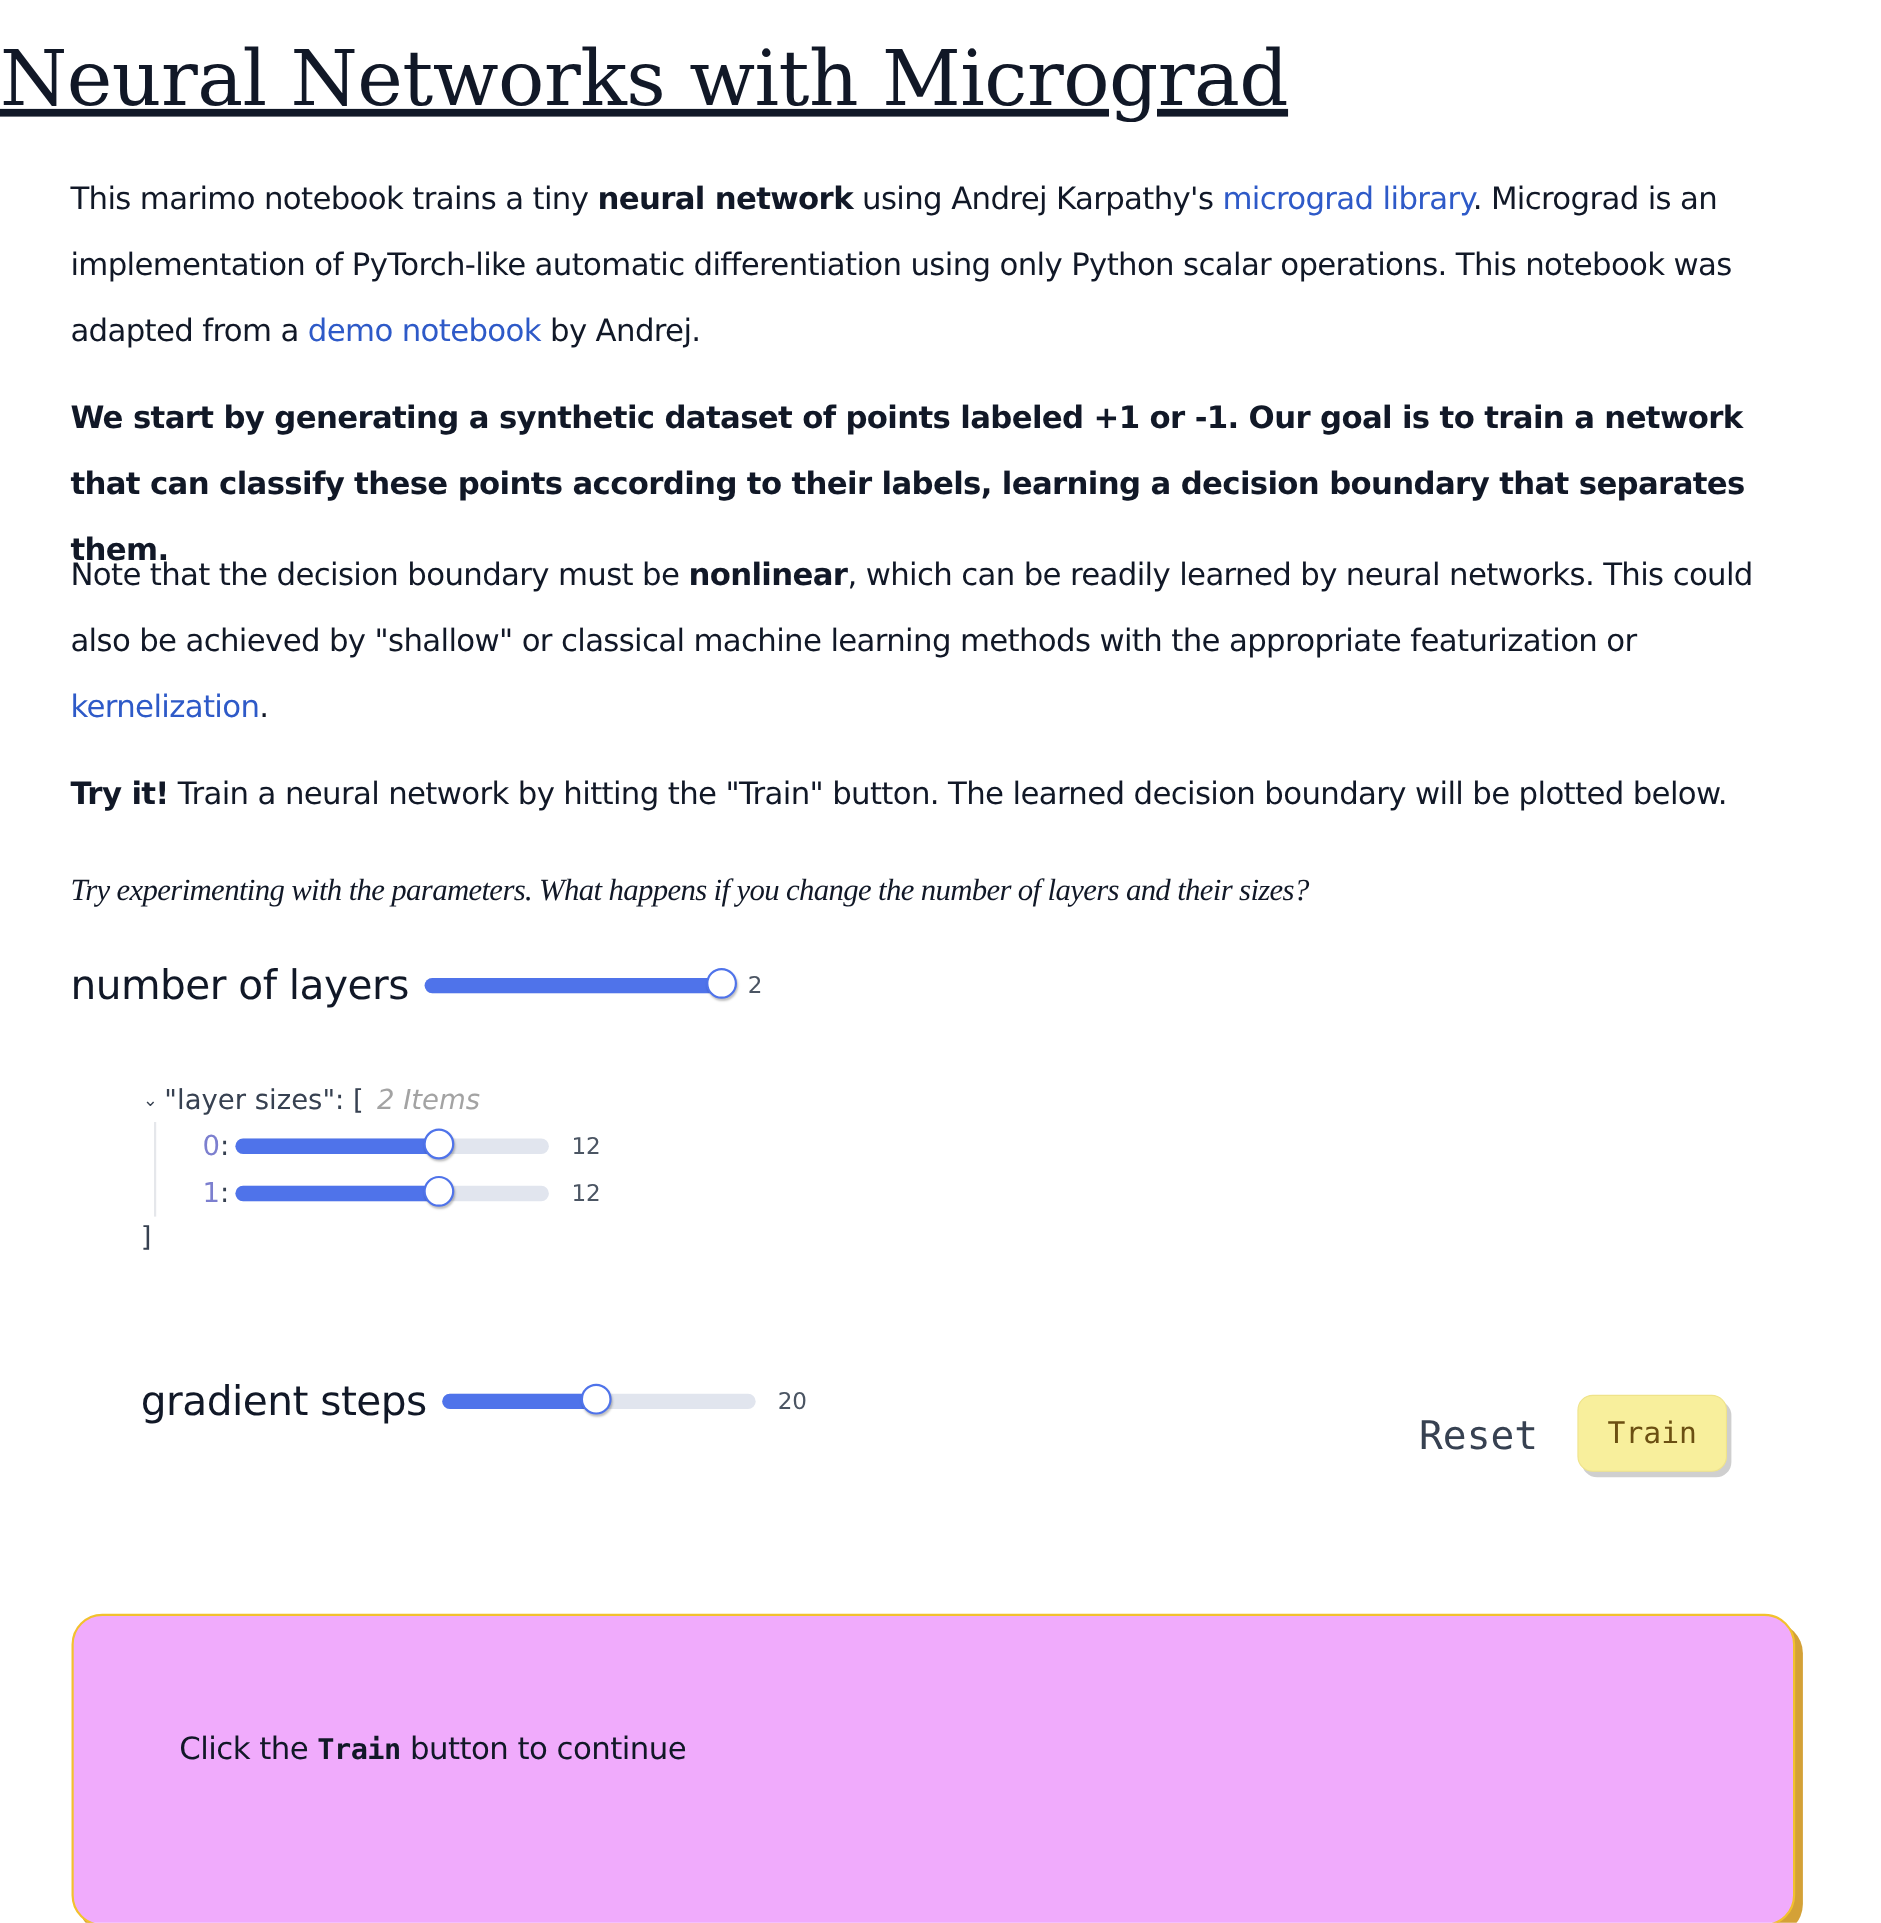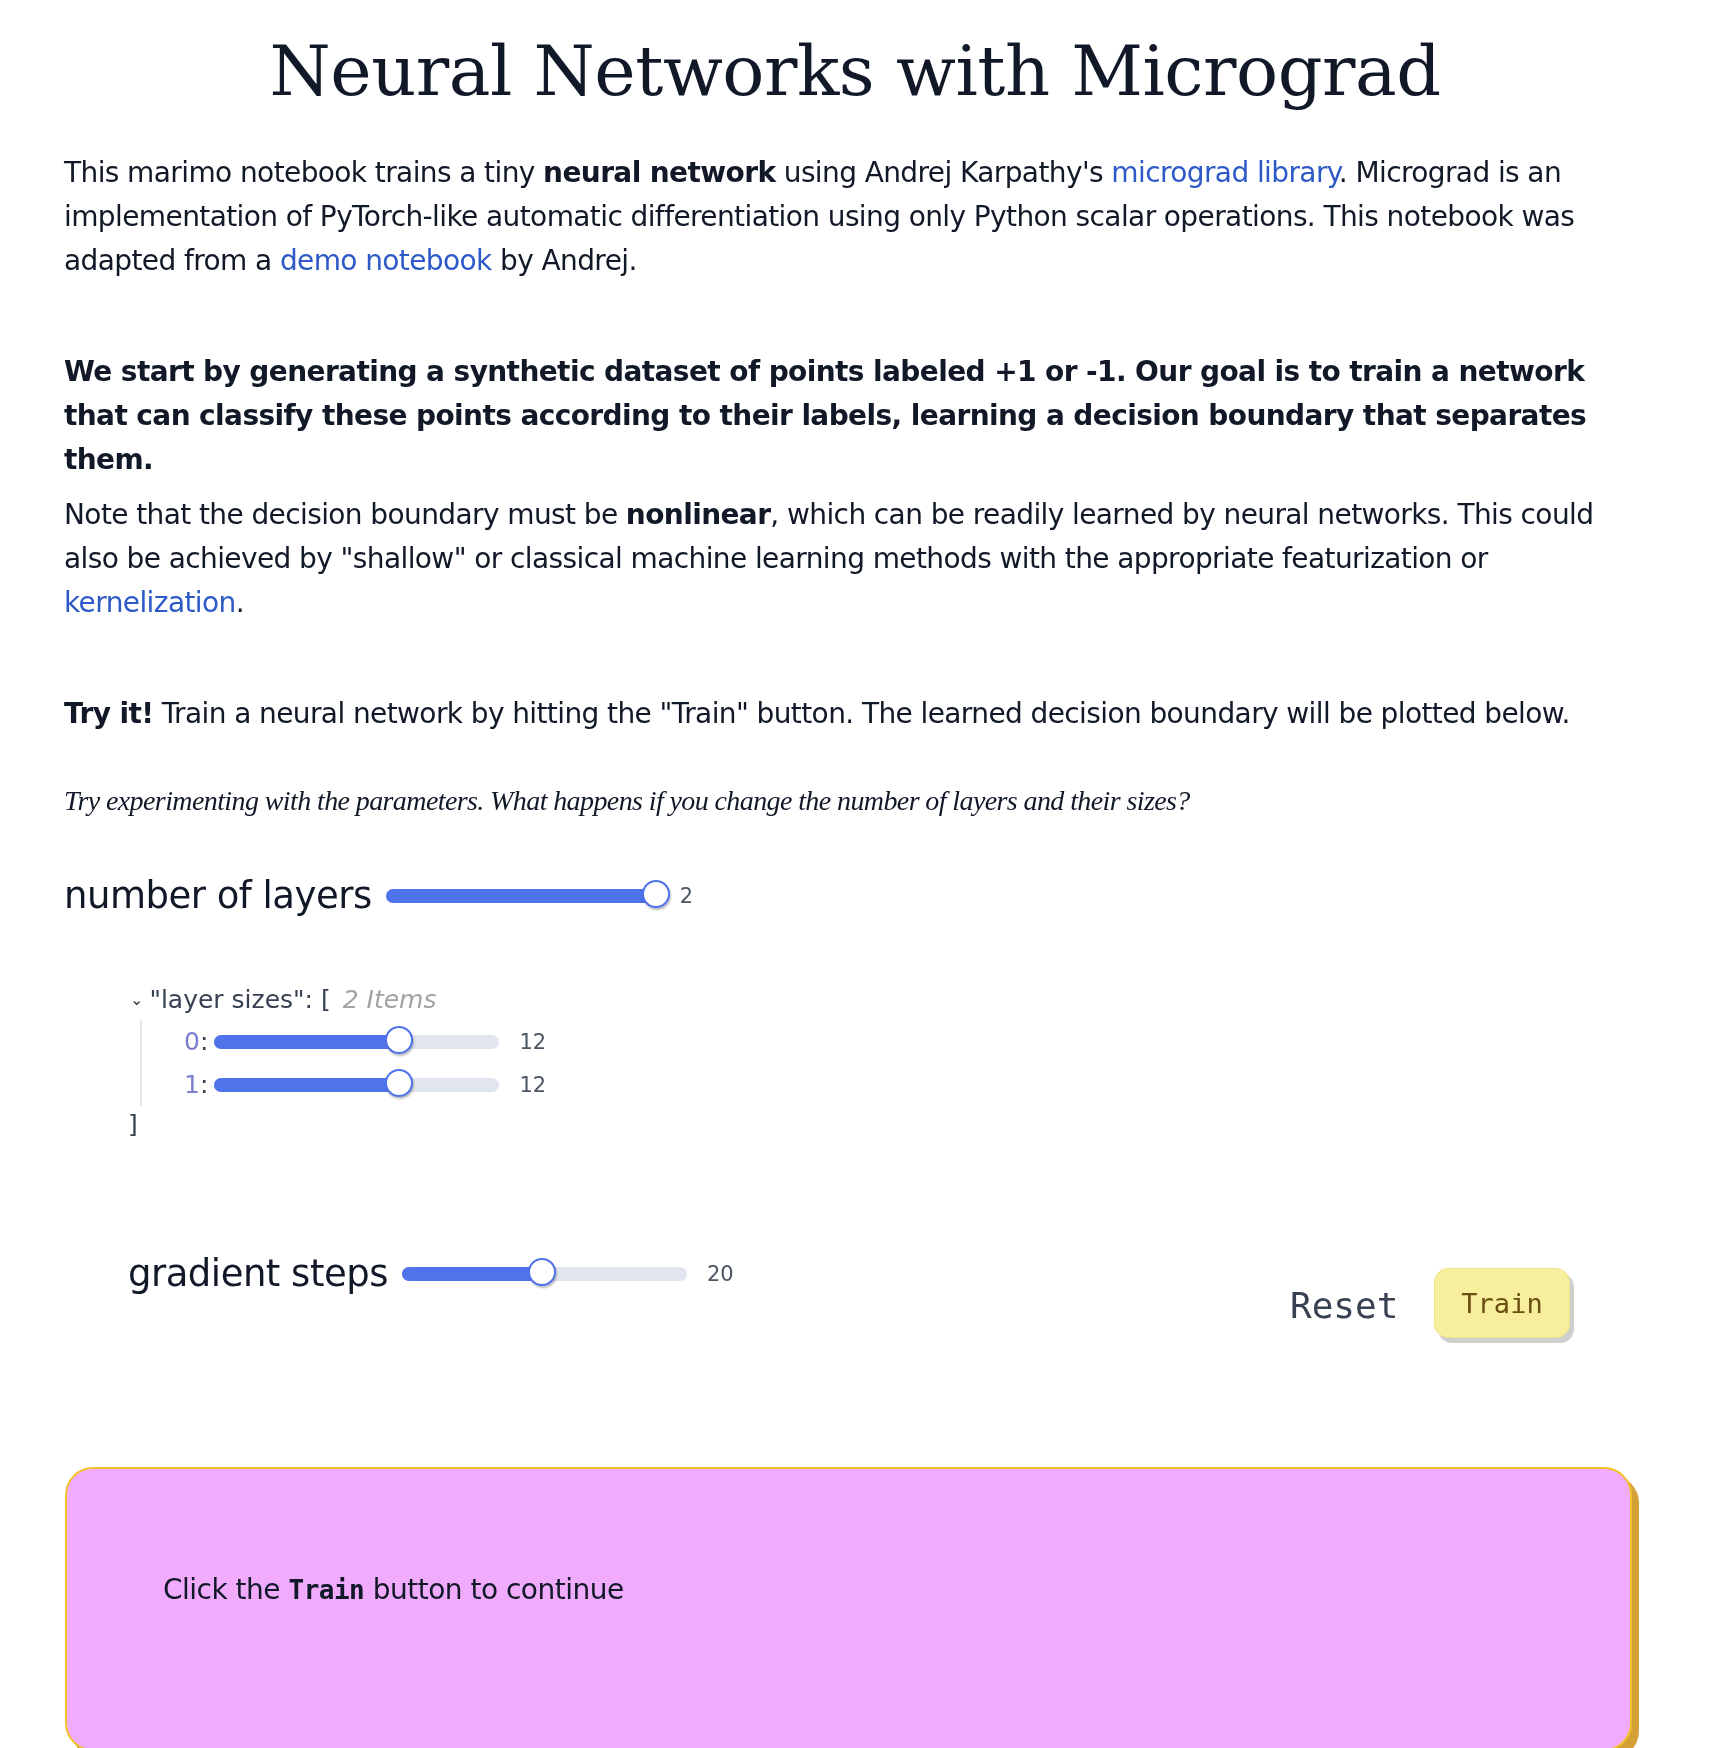--- a/index.html
+++ b/index.html
@@ -1,21 +1,21 @@
 <!DOCTYPE html>
 <html><head>
 <meta charset="utf-8">
 <style>
   html, body { margin:0; padding:0; background:#ffffff; }
   body { width:1710px; height:1748px; position:relative; overflow:hidden;
          font-family:"DejaVu Sans", sans-serif; color:#111827; }
-  .title { position:absolute; top:30px; left:0; width:1710px; text-align:center;
+  .title { position:absolute; top:30px; left:0; width:1710px; text-align:left;
            font-family:"DejaVu Serif", serif; font-size:70px; font-weight:400; color:#111827;
-           letter-spacing:-0.5px; margin:0; }
-  .para { position:absolute; left:64px; width:1590px; font-size:28px; line-height:44px;
+           letter-spacing:-0.5px; margin:0;text-decoration:underline; }
+  .para { position:absolute; left:64px; width:1590px; font-size:28px; line-height:60px;
           margin:0; color:#111827; letter-spacing:-0.6px; }
   .para b { font-weight:700; }
   .para a { color:#2e5ac8; text-decoration:none; }
   .para i { font-style:italic;font-family:Liberation Serif, serif; }
   .slider-row { position:absolute; display:flex; align-items:center; }
   .slider-label { font-size:37px; color:#111827; letter-spacing:-0.5px; }
   .track { position:relative; height:14px; background:#e1e5ee; border-radius:7px; }
   .fill { position:absolute; left:0; top:0; height:14px; background:#4f73ea; border-radius:7px; }
   .thumb { position:absolute; top:-9px; width:28px; height:28px; border-radius:50%;
            background:#fff; border:2.5px solid #4f73ea; box-sizing:border-box;

